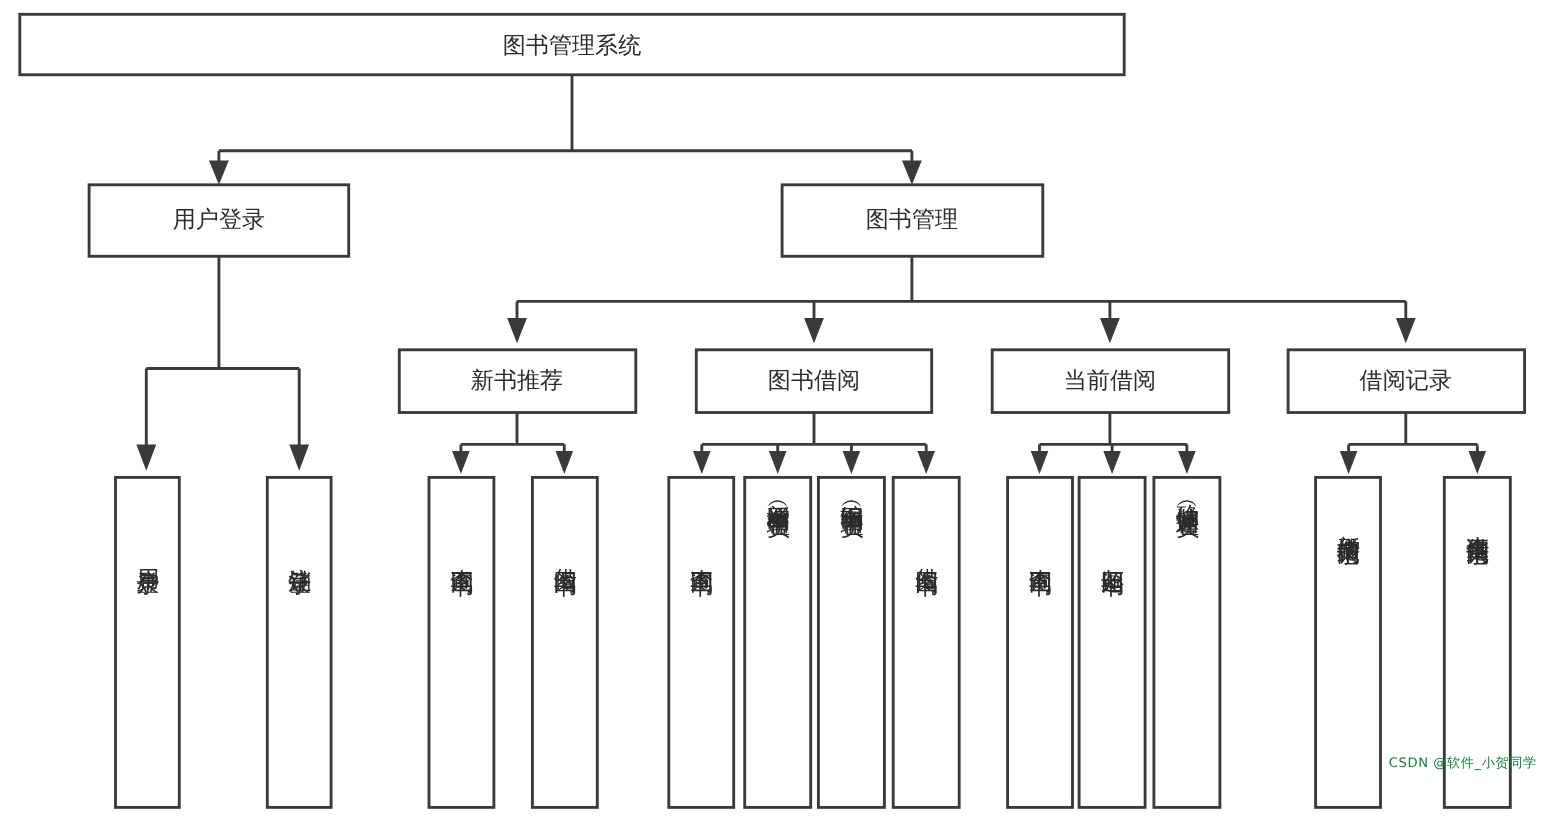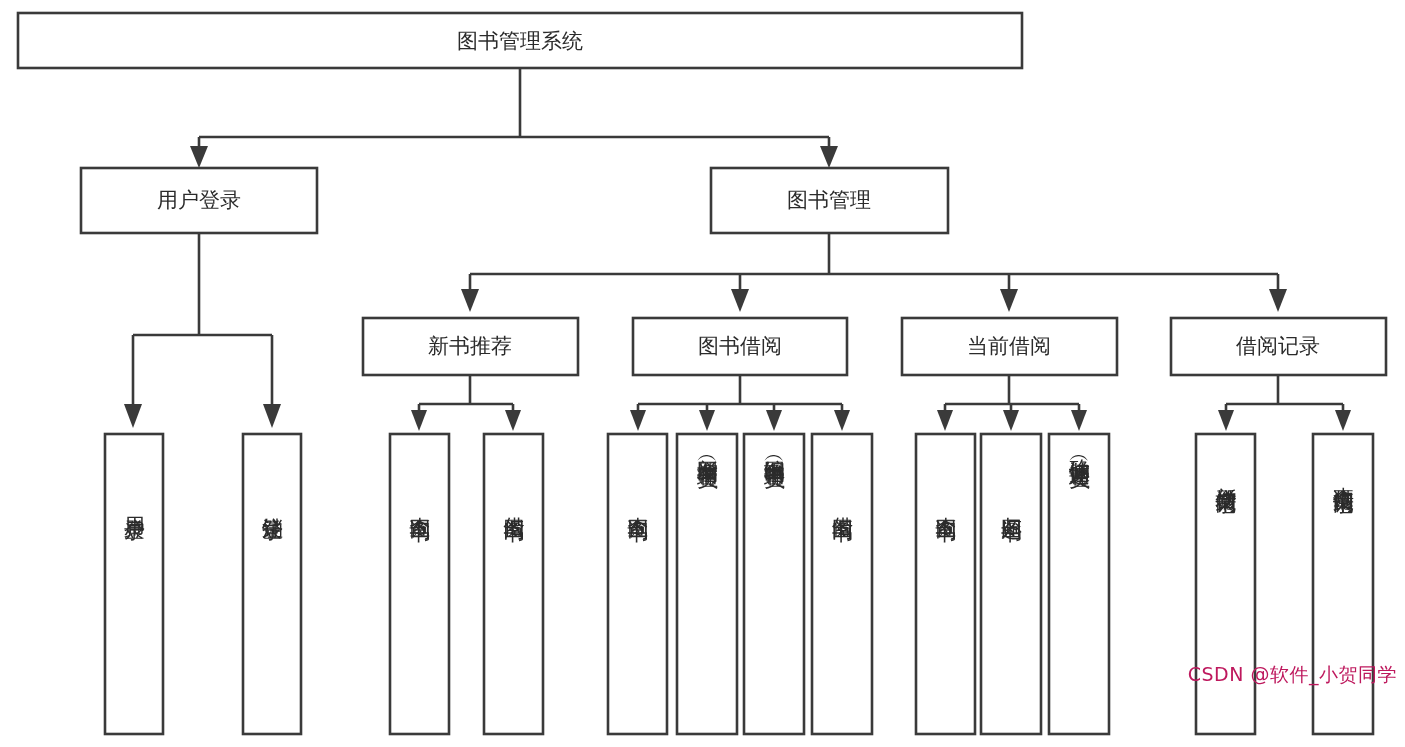--- a/index.html
+++ b/index.html
@@ -67,24 +67,24 @@
     font-family: "DejaVu Sans", "Liberation Sans", sans-serif;
     font-size: 21px;
     line-height: 1.0;
     color: #2b2b2b;
     letter-spacing: 1.5px;
     white-space: nowrap;
   }
   .watermark {
     position: absolute;
     right: 8px;
-    bottom: 20px;
-    font-family: "DejaVu Sans", "Liberation Sans", sans-serif;
-    font-size: 19px;
-    color: #be185d;
+    bottom: 6px;
+    font-family: "DejaVu Sans", "Liberation Sans", sans-serif;
+    font-size: 12px;
+    color: #15803d;
     letter-spacing: 0.5px;
     white-space: nowrap;
   }
 </style>
 </head>
 <body>
 
 <div id="diagram-root">
 
   <svg id="diagram-svg" viewBox="0 0 1405 747" xmlns="http://www.w3.org/2000/svg">

